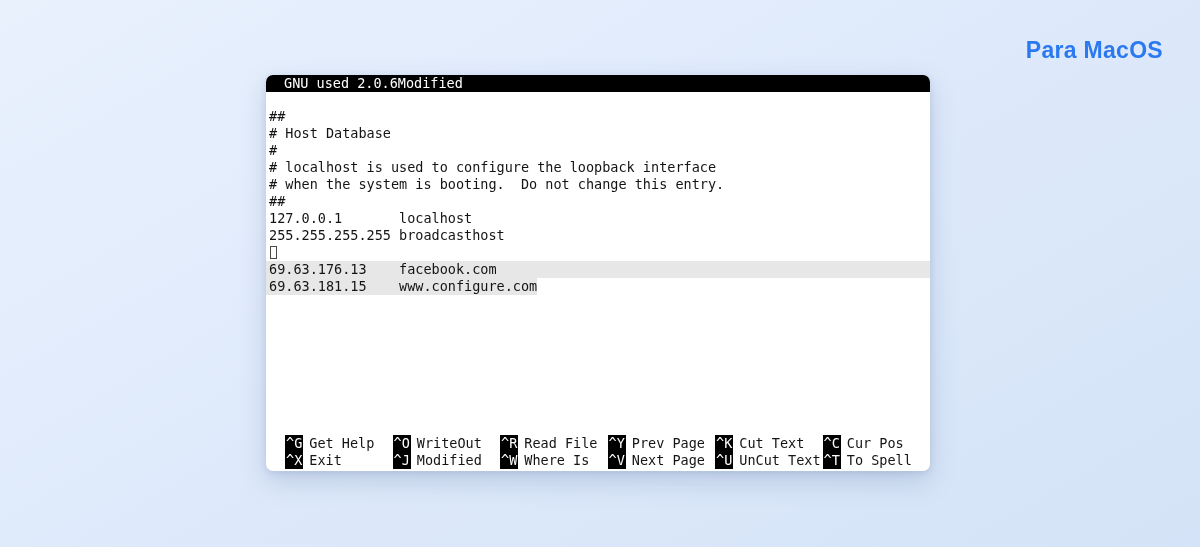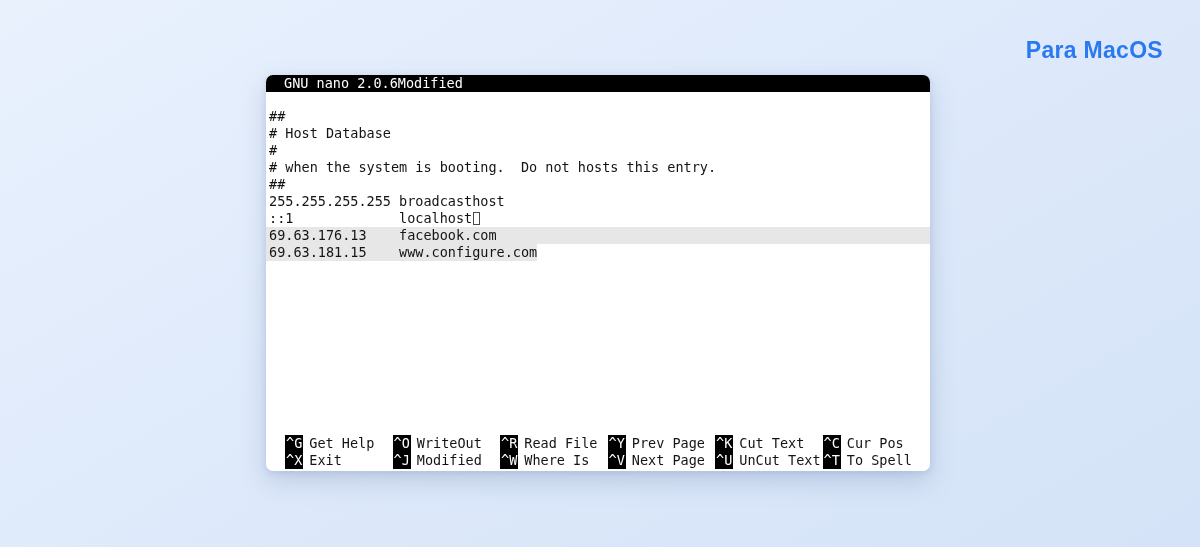--- a/index.html
+++ b/index.html
@@ -75,32 +75,34 @@
   .sc-label { padding-left:6px; }
 </style>
 </head>
 <body>
 
 <div class="brand">Para MacOS</div>
 
 <div class="window">
 
   <div class="titlebar">
-    <span>GNU nano 2.0.6</span>
+    <span>GNU used 2.0.6</span>
     <span>Modified</span>
   </div>
 
   <div class="content">
     <div class="line">##</div>
     <div class="line"># Host Database</div>
     <div class="line">#</div>
-    <div class="line"># when the system is booting.  Do not hosts this entry.</div>
+    <div class="line"># localhost is used to configure the loopback interface</div>
+    <div class="line"># when the system is booting.  Do not change this entry.</div>
     <div class="line">##</div>
+    <div class="line">127.0.0.1       localhost</div>
     <div class="line">255.255.255.255 broadcasthost</div>
-    <div class="line"><span>::1             localhost</span><span class="cursor"></span></div>
+    <div class="line"><span class="cursor"></span></div>
     <div class="line hl-full">69.63.176.13    facebook.com</div>
     <div class="line"><span class="hl-text">69.63.181.15    www.configure.com</span></div>
 
     <div class="shortcuts">
       <div class="sc-row">
         <span class="sc-item"><span class="sc-key">^G</span><span class="sc-label">Get Help</span></span>
         <span class="sc-item"><span class="sc-key">^O</span><span class="sc-label">WriteOut</span></span>
         <span class="sc-item"><span class="sc-key">^R</span><span class="sc-label">Read File</span></span>
         <span class="sc-item"><span class="sc-key">^Y</span><span class="sc-label">Prev Page</span></span>
         <span class="sc-item"><span class="sc-key">^K</span><span class="sc-label">Cut Text</span></span>

